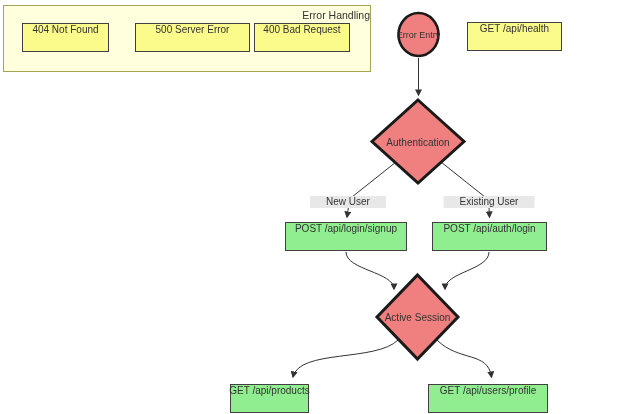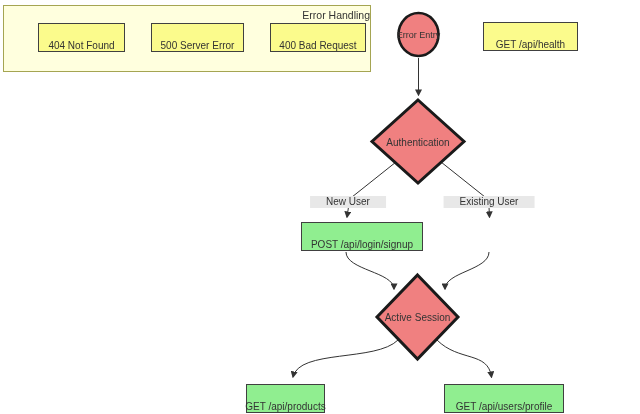--- a/index.html
+++ b/index.html
@@ -5,22 +5,22 @@
   html,body { margin:0; padding:0; background:#fff; }
   .canvas {
     position:relative; width:640px; height:414px; background:#ffffff;
     overflow:hidden; font-family:"Liberation Sans", sans-serif; color:var(--text,#333);
   }
   svg.layer { position:absolute; left:0; top:0; width:640px; height:414px; }
   .edge { fill:none; stroke:var(--edge-line,#333); stroke-width:1; }
   .diamond { fill:var(--decision-fill,#f08080); stroke:var(--decision-border,#1a1a1a); stroke-width:3; }
   .entry-circle { fill:var(--decision-fill,#f08080); stroke:var(--decision-border,#1a1a1a); stroke-width:2.6; }
   .node {
-    position:absolute; box-sizing:border-box; display:flex; align-items:flex-end; justify-content:center;
-    font-size:10px; white-space:nowrap; border:1.4px solid var(--node-border,#404040);margin-left:16px;
+    position:absolute; box-sizing:border-box; display:flex; align-items:flex-start; justify-content:center;
+    font-size:10px; white-space:nowrap; border:1.4px solid var(--node-border,#404040);
   }
   .node.yellow { background:var(--error-fill,#fbfb8c); }
   .node.green  { background:var(--endpoint-fill,#90ee90); }
   .group {
     position:absolute; box-sizing:border-box;
     background:var(--group-fill,#ffffde); border:1px solid var(--group-border,#a5a552);
   }
   .group-title { position:absolute; top:3px; left:0; width:100%; text-align:right; font-size:10.5px; }
   .shape-label { position:absolute; transform:translate(-50%,-50%); font-size:10px; white-space:nowrap; }
   .shape-label.small { font-size:9px; }
@@ -53,33 +53,36 @@
     <polygon class="diamond" points="418,100 464,141.5 418,183 372,141.5"></polygon>
     <polygon class="diamond" points="417.5,275 458,317 417.5,359 377,317"></polygon>
   </svg>
 
   <div class="group" style="left:3px; top:5px; width:368px; height:67px;">
     <div class="group-title">Error Handling</div>
   </div>
   <div class="node yellow" style="left:22px; top:23px; width:87px; height:29px;">
       <span>404 Not Found</span>
     </div>
-  <div class="node yellow" style="left:135px; top:23px; width:93px; height:29px;">
+  <div class="node yellow" style="left:135px; top:23px; width:115px; height:29px;">
       <span>500 Server Error</span>
     </div>
   <div class="node yellow" style="left:254px; top:23px; width:96px; height:29px;">
       <span>400 Bad Request</span>
     </div>
 
   <div class="node yellow" style="left:467px; top:22px; width:95px; height:29px;">
       <span>GET /api/health</span>
     </div>
 
   <div class="node green" style="left:285px; top:222px; width:122px; height:29px;">
       <span>POST /api/login/signup</span>
+    </div>
+  <div class="node green" style="left:432px; top:222px; width:115px; height:29px;">
+      <span>POST /api/auth/login</span>
     </div>
 
   <div class="node green" style="left:230px; top:384px; width:79px; height:29px;">
       <span>GET /api/products</span>
     </div>
   <div class="node green" style="left:428px; top:384px; width:120px; height:29px;">
       <span>GET /api/users/profile</span>
     </div>
 
   <div class="shape-label small" style="left:418.5px; top:35px;">Error Entry</div>

